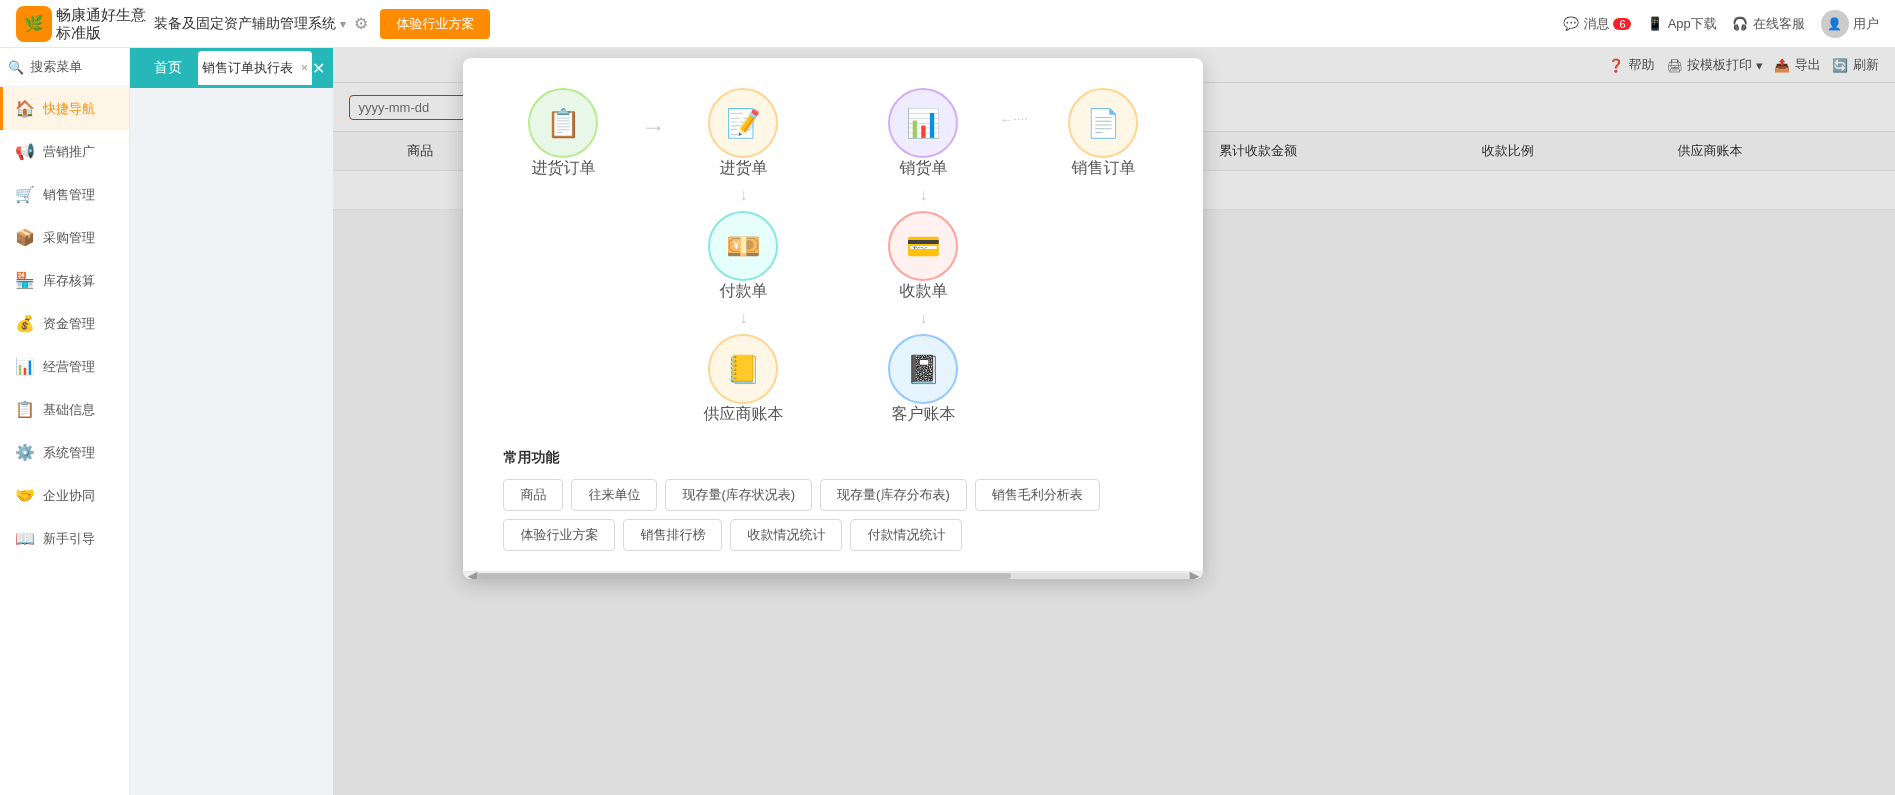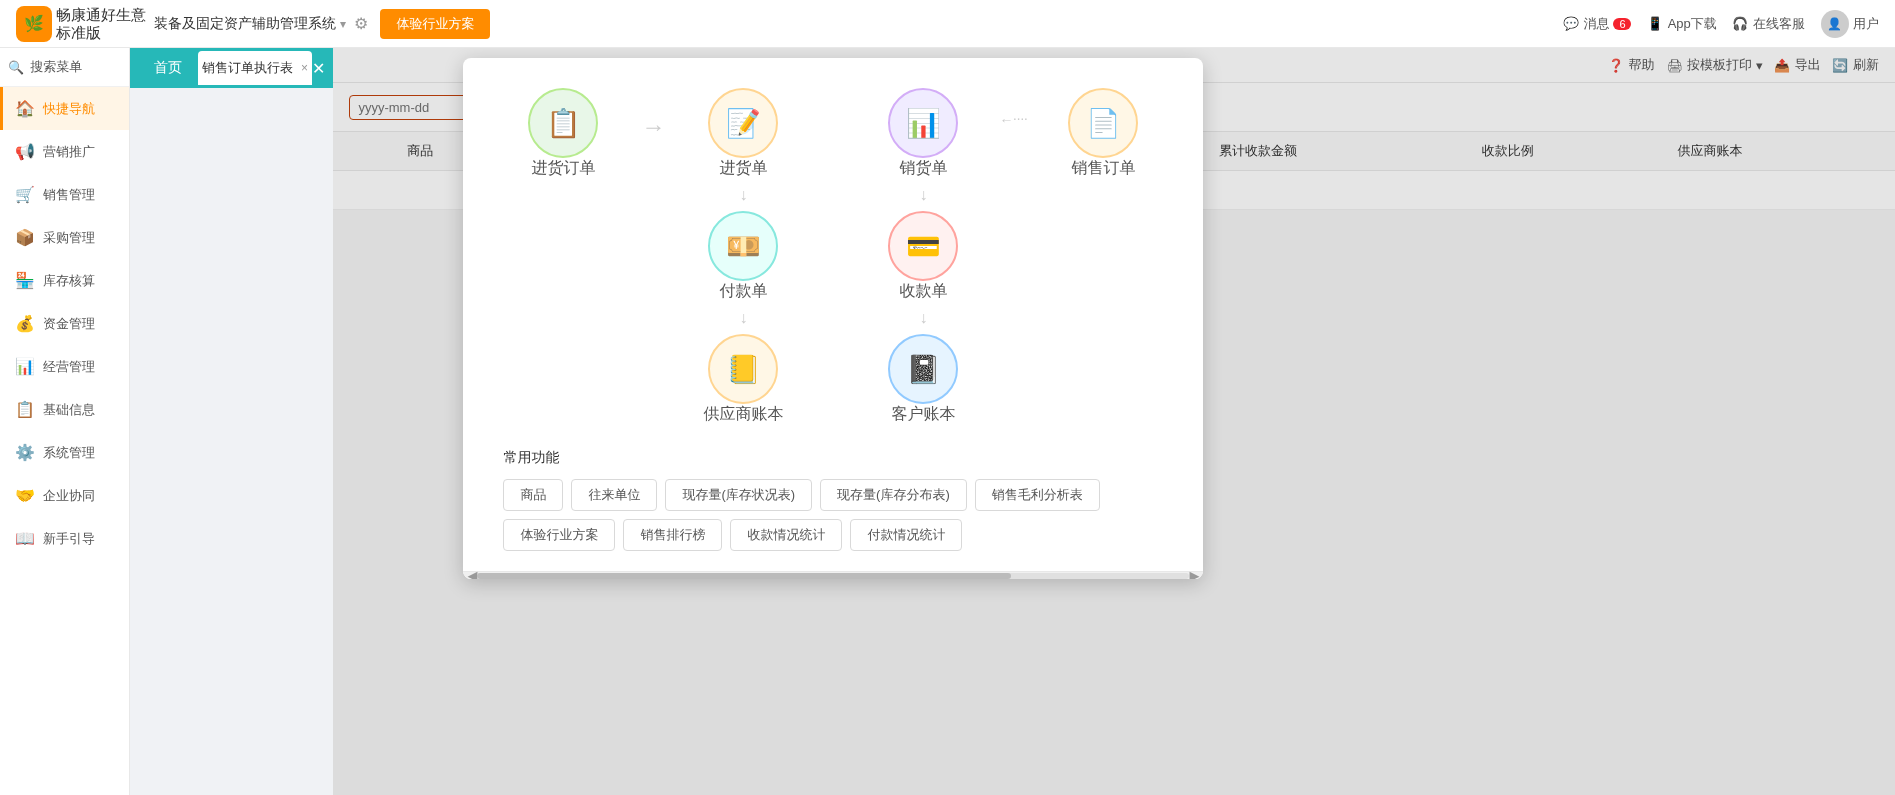--- a/index.html
+++ b/index.html
@@ -70,21 +70,21 @@
     .flow-circle.orange { background: #fff7e6; color: #ff8c00; border: 2px solid #ffd591; }
     .flow-circle.purple { background: #f0ecff; color: #9254de; border: 2px solid #d3adf7; }
     .flow-circle.teal { background: #e6fffb; color: #13c2c2; border: 2px solid #87e8de; }
     .flow-circle.red { background: #fff1f0; color: #f5222d; border: 2px solid #ffa39e; }
     .flow-circle.light-orange { background: #fff7e6; color: #fa8c16; border: 2px solid #ffd591; }
     .flow-circle.light-blue { background: #e6f4ff; color: #1890ff; border: 2px solid #91caff; }
     .flow-label { font-size: 16px; color: #555; }
 
     
     .common-section { margin-top: 24px; }
-    .common-title { font-size: 14px; color: #333; font-weight: 400; margin-bottom: 12px; }
+    .common-title { font-size: 14px; color: #333; font-weight: 700; margin-bottom: 12px; }
     .common-buttons { display: flex; flex-wrap: wrap; gap: 8px; }
     .common-btn { border: 1px solid #d9d9d9; border-radius: 4px; padding: 6px 16px; background: white; color: #555; font-size: 13px; cursor: pointer; }
 
     
     .popup-scrollbar { height: 8px; background: #f0f0f0; border-top: 1px solid #e8e8e8; display: flex; align-items: center; padding: 0 4px; position: relative; }
     .popup-scrollbar-track { flex: 1; height: 6px; background: #e0e0e0; border-radius: 3px; position: relative; }
     .popup-scrollbar-thumb { width: 75%; height: 6px; background: #bbb; border-radius: 3px; }
     .popup-scroll-left { cursor: pointer; color: #999; }
     .popup-scroll-right { cursor: pointer; color: #999; }
     .v-arrow { text-align: center; font-size: 16px; color: #ccc; line-height: 1; padding: 4px 0; }

